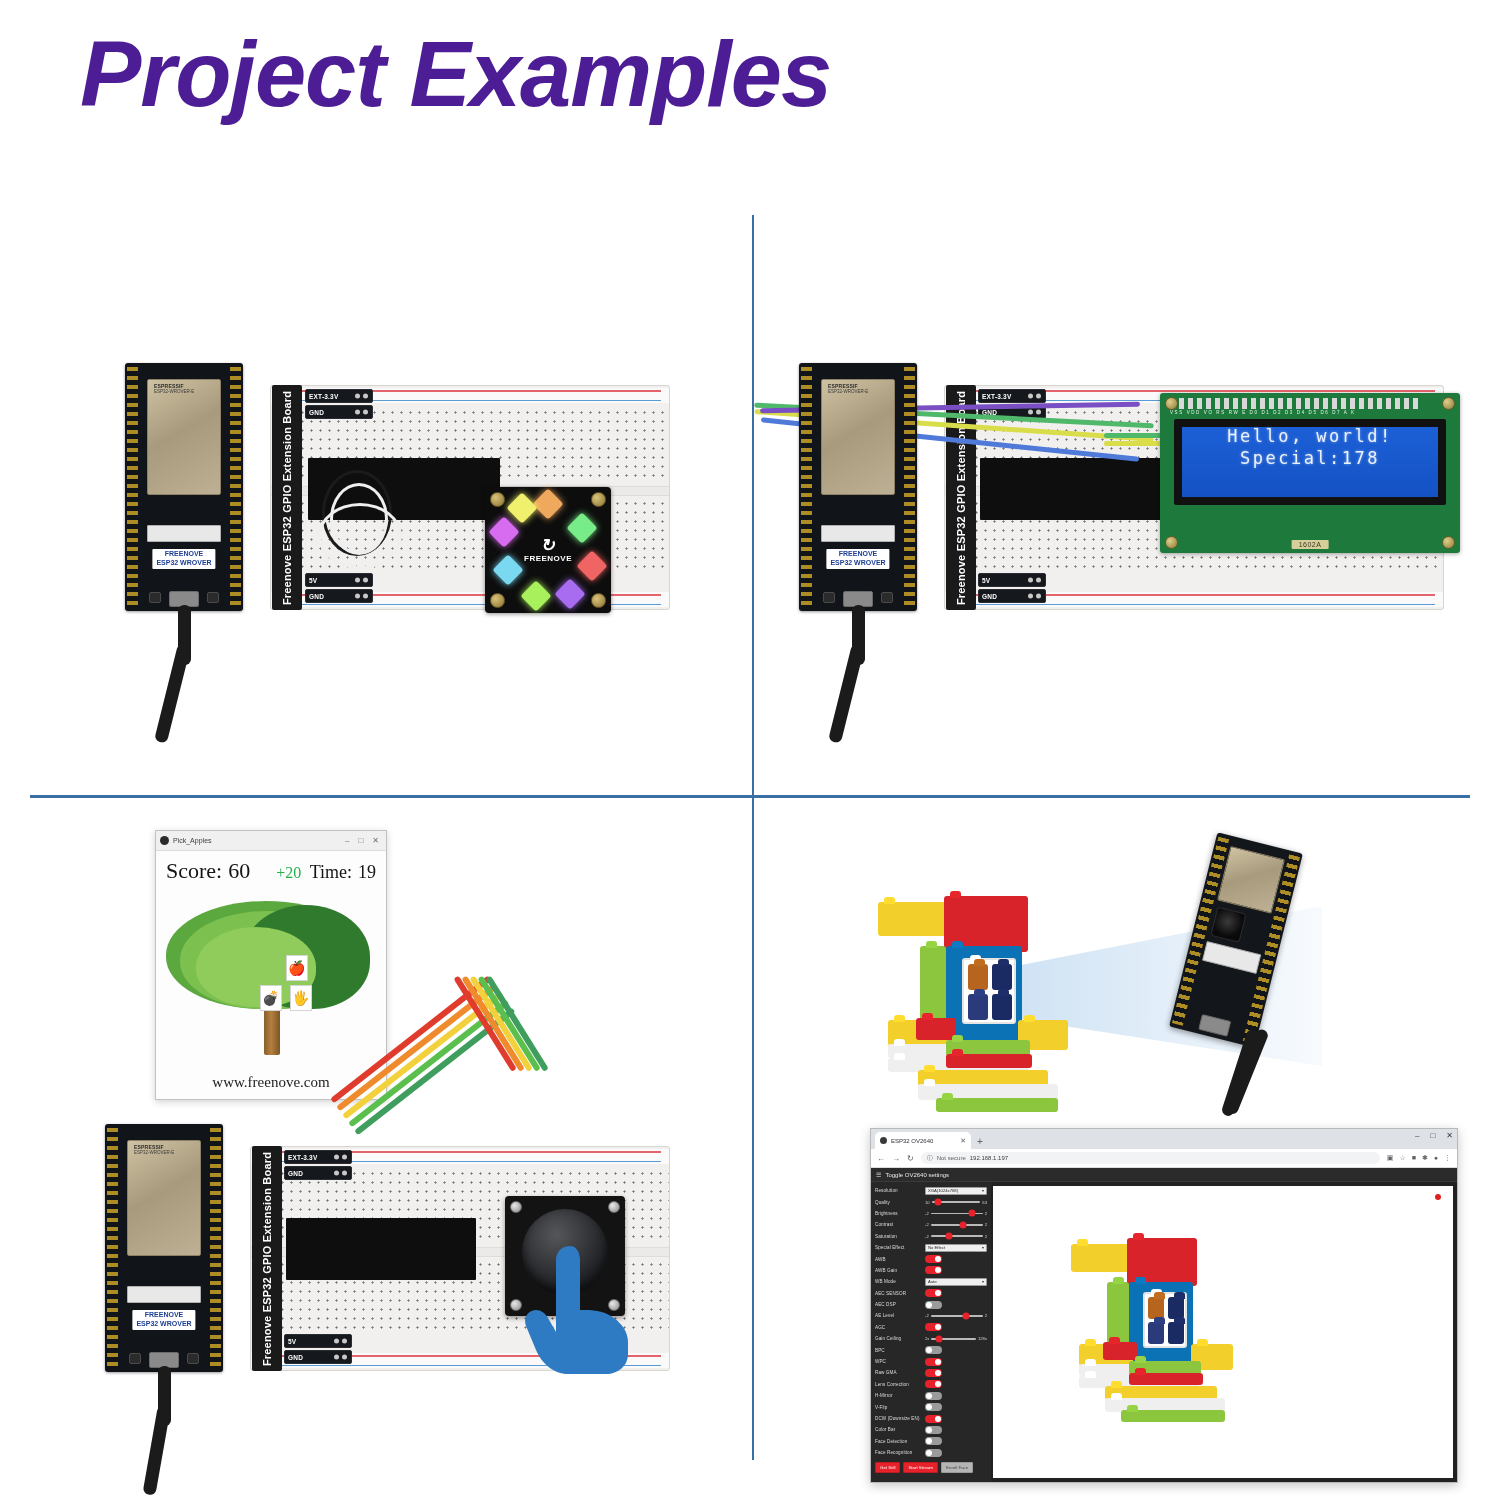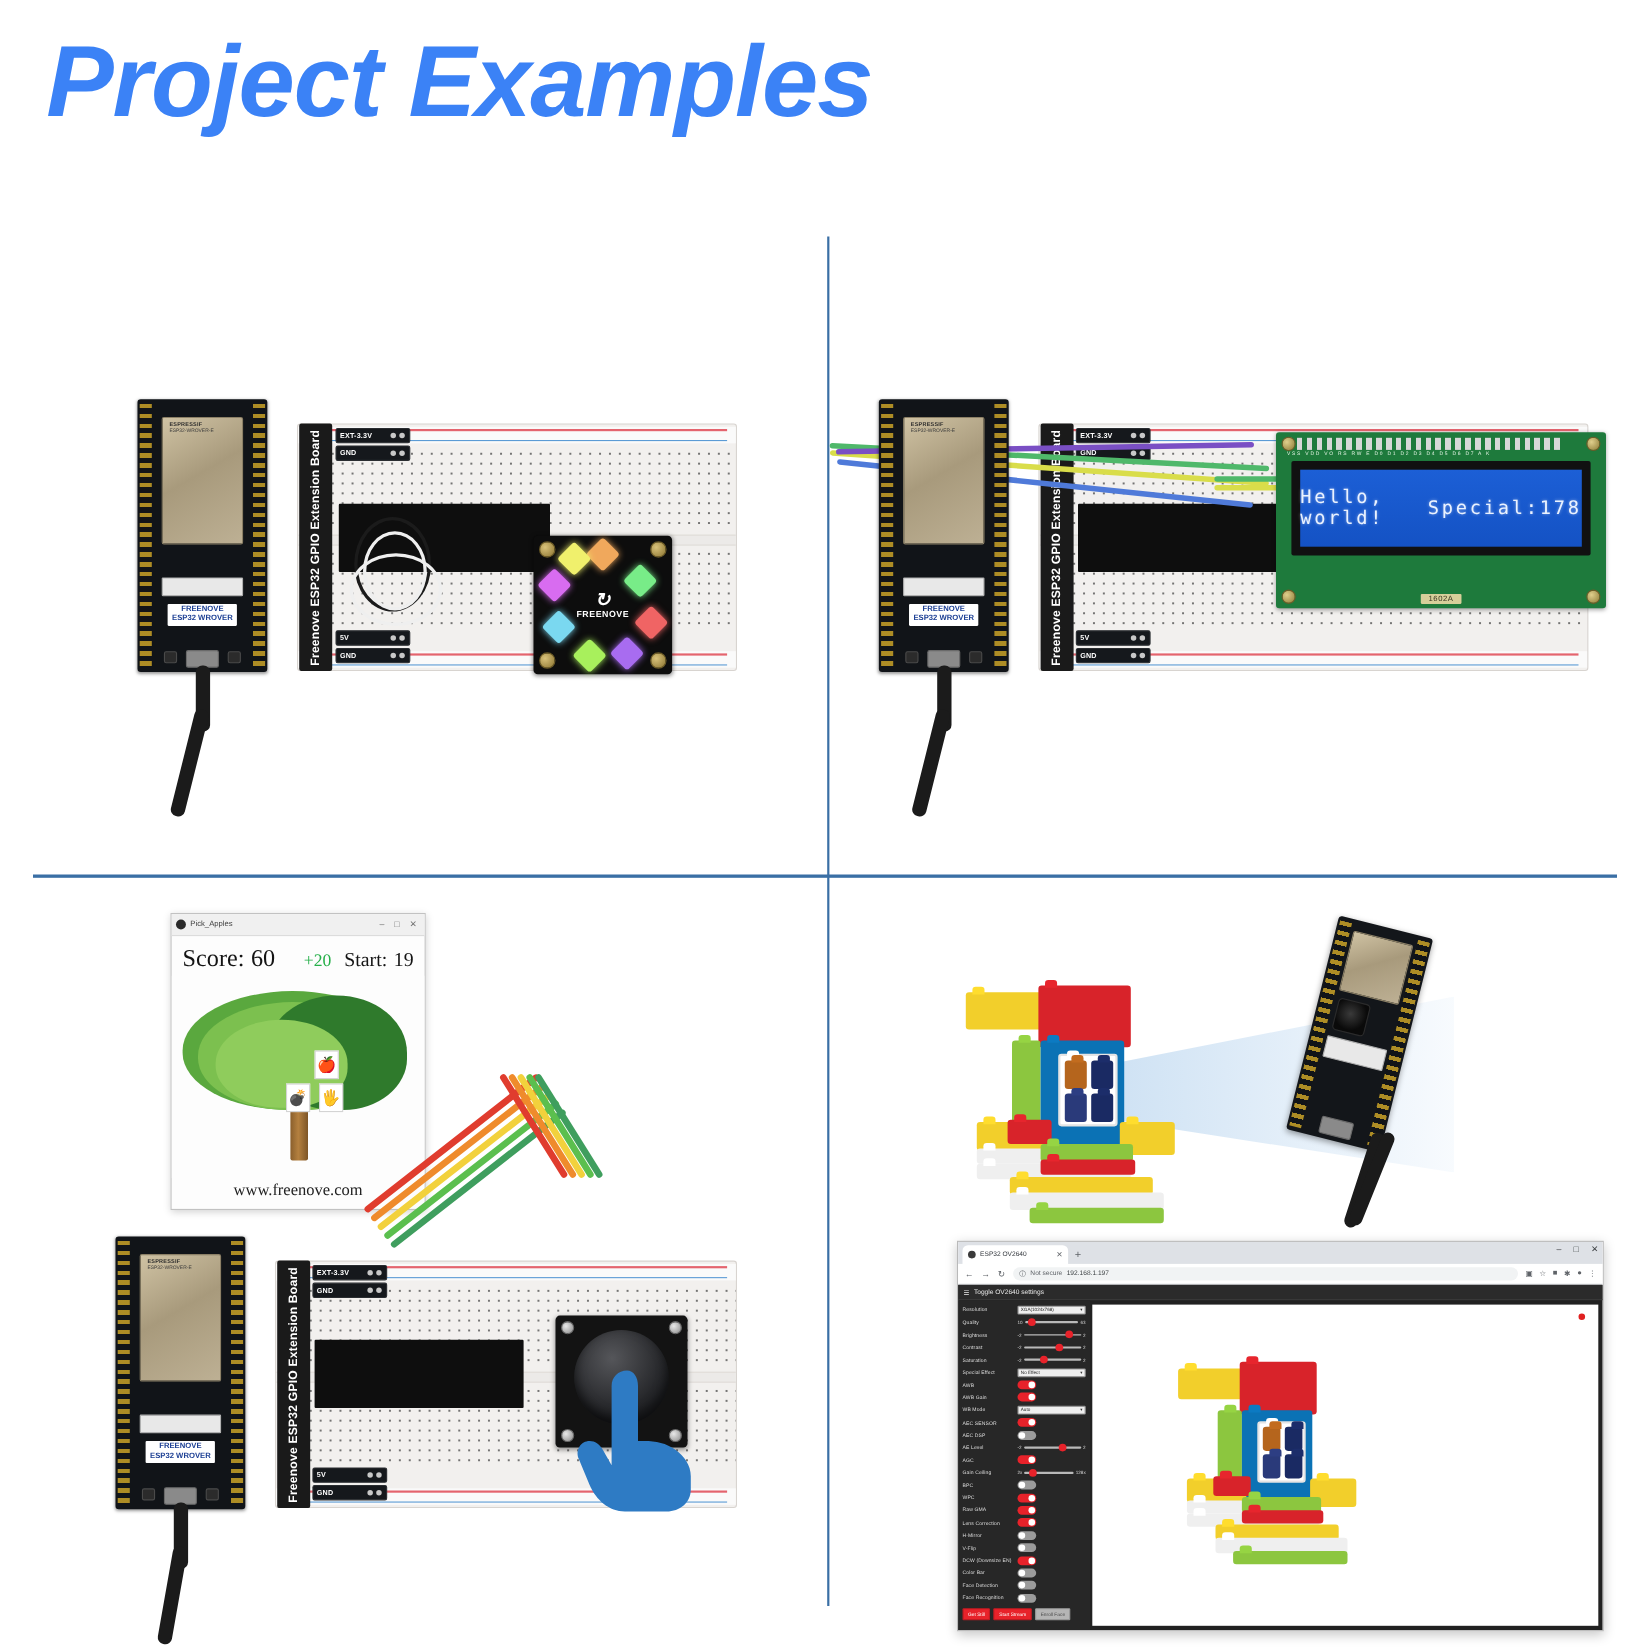--- a/index.html
+++ b/index.html
@@ -10,24 +10,25 @@
     overflow: hidden;
     position: relative;
   }
 
   
   .header { padding: 26px 0 0 42px; }
   .title {
     font-size: 92px;
     font-style: italic;
     font-weight: bold;
-    color: #3b82f6;
+    color: #4c1d95;
     letter-spacing: -1px;
     line-height: 1.05;
     white-space: nowrap;
+    margin-left: 38px;
   }
   .subtitle {
     font-size: 35px;
     color: #1a1a1a;
     margin-top: 8px;
     letter-spacing: -0.4px;
   }
 
   
   .divider-h {
@@ -194,22 +195,22 @@
     position:absolute; left:10px; top:17px; color:#e6f5e6; font-size:4.5px;
     letter-spacing:1.6px; white-space:nowrap;
   }
   .lcd-bezel {
     position:absolute; left:14px; right:14px; top:26px; height:86px;
     background:#111; border-radius:2px; padding:8px;
   }
   .lcd-screen {
     width:100%; height:100%;
     background:linear-gradient(180deg,#1c5fd6,#1452c4);
-    display:flex; flex-direction:row;
-    align-items:center; justify-content:center; gap:3px;
+    display:flex; flex-direction:column;
+    align-items:center; gap:3px;
   }
   .lcd-line {
     color:#eaf2ff; font-family:"DejaVu Sans Mono", monospace;
     font-size:17px; letter-spacing:2.5px; line-height:1.1;
     text-shadow:0 0 3px rgba(255,255,255,.5);
   }
   .lcd-model {
     position:absolute; left:50%; bottom:4px; transform:translateX(-50%);
     background:#d7cf9a; color:#3a3520; font-size:7px;
     padding:1px 7px; border-radius:1px; letter-spacing:.5px;
@@ -596,21 +597,21 @@
       <span class="gw-btns">
         <span>–</span>
         <span>□</span>
         <span>✕</span>
       </span>
     </div>
     <div class="gw-score">
       <span class="lbl">Score:</span>
       <span class="lbl" style="margin-left:6px;">60</span>
       <span class="plus">+20</span>
-      <span class="time">Start:</span>
+      <span class="time">Time:</span>
       <span class="time" style="margin-left:6px;">19</span>
     </div>
     <div class="gw-canvas">
       <div class="tree-crown" style="left:10px; top:14px; width:200px; height:108px; background:#5aa83e;"></div>
       <div class="tree-crown" style="left:24px; top:24px; width:172px; height:98px; background:#7cc04f;"></div>
       <div class="tree-crown" style="left:86px; top:18px; width:128px; height:104px; background:#2f7a2c;"></div>
       <div class="tree-crown" style="left:40px; top:40px; width:120px; height:80px; background:#8fcc5c;"></div>
       <div class="tree-trunk"></div>
       <div class="sprite" style="left:130px; top:68px;">🍎</div>
       <div class="sprite" style="left:104px; top:98px;">💣</div>

